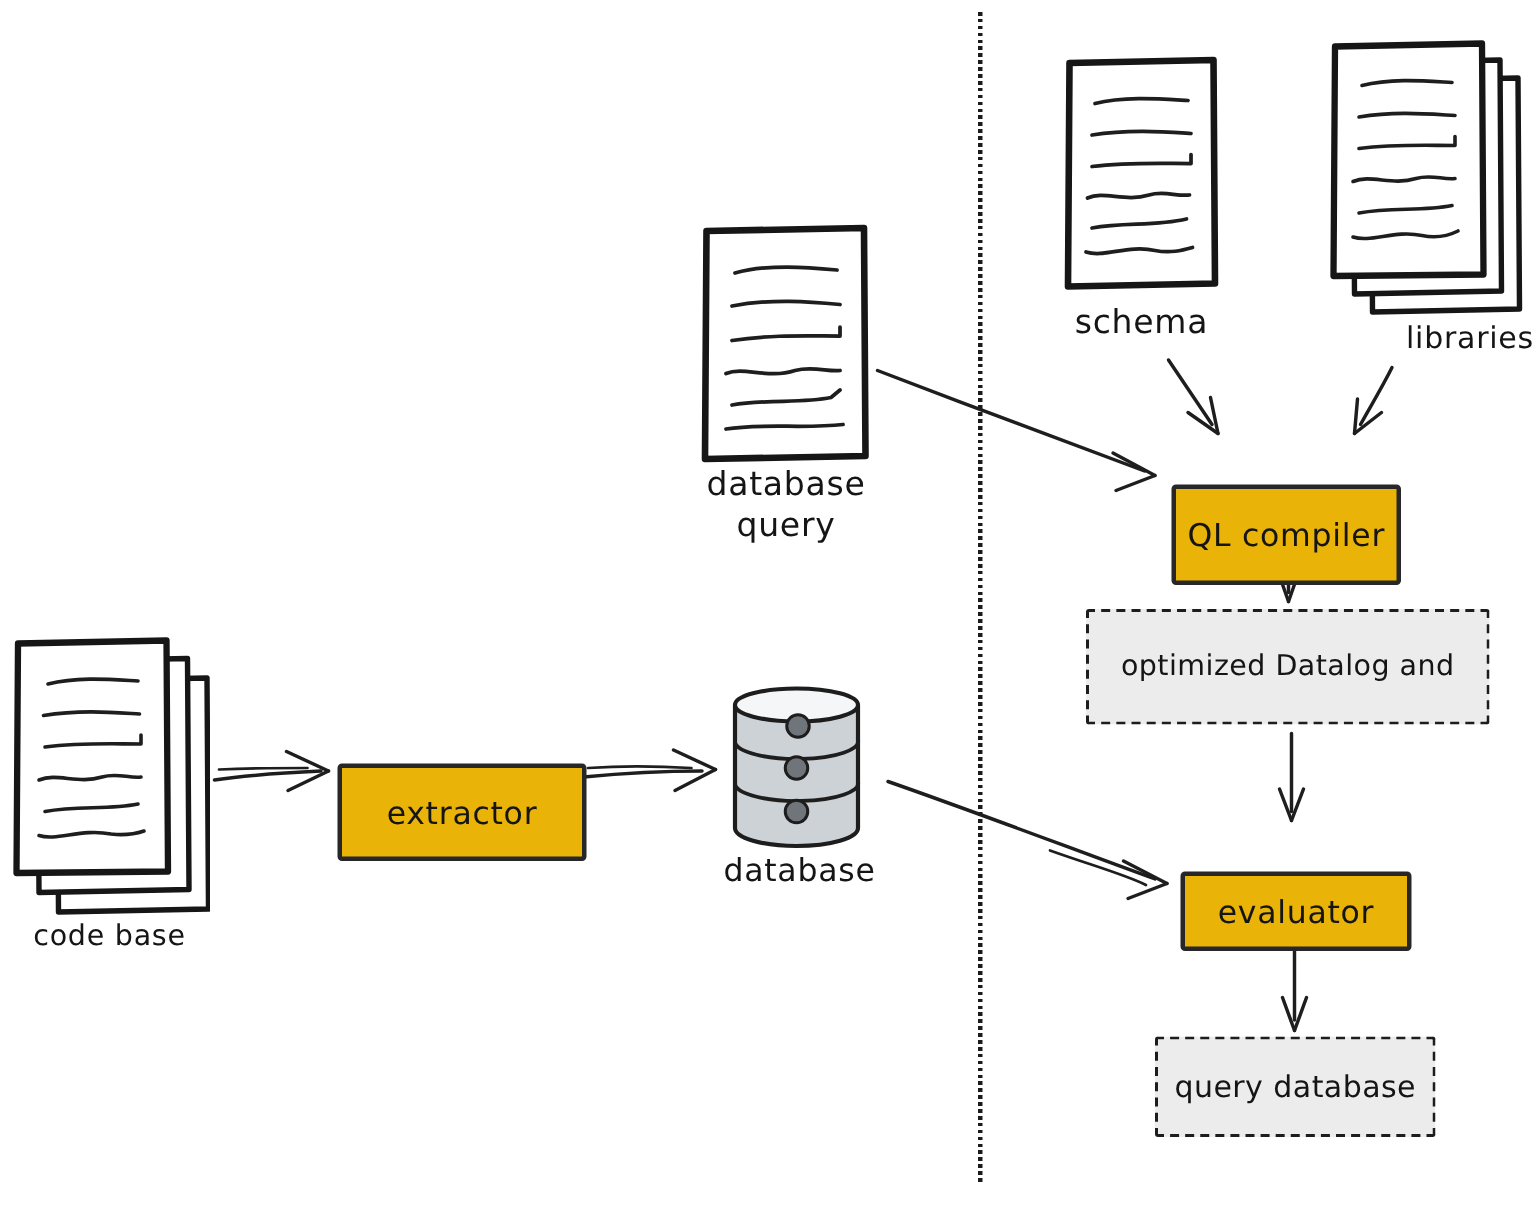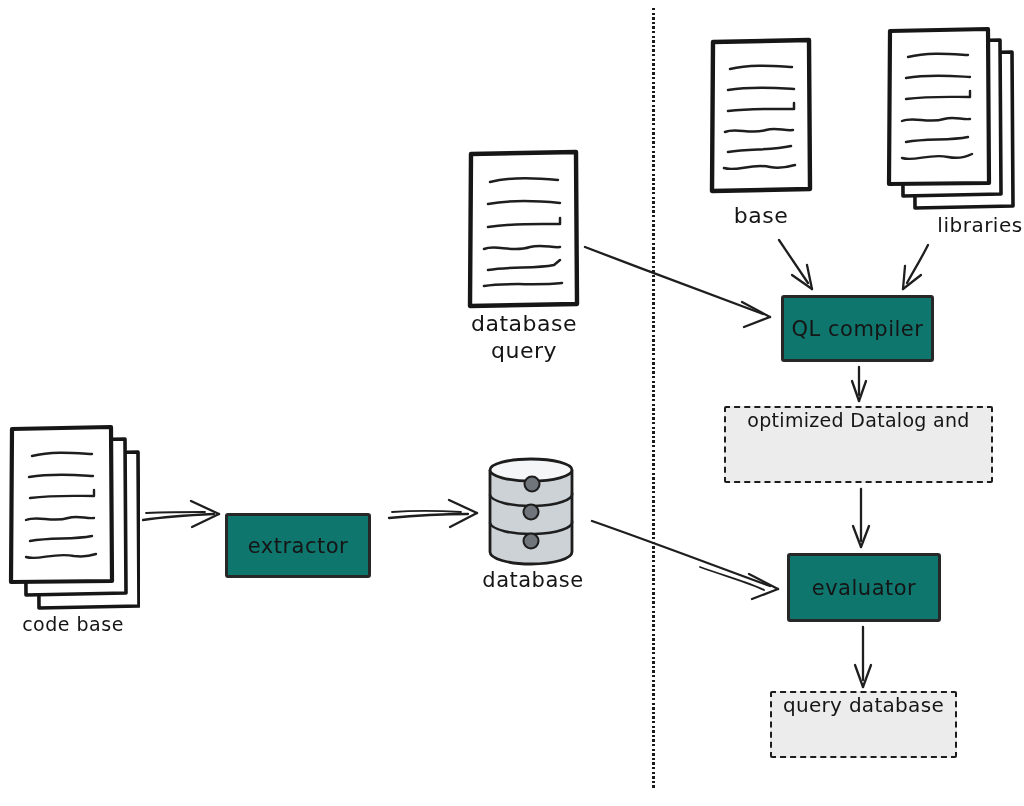--- a/index.html
+++ b/index.html
@@ -8,28 +8,28 @@
     font-family:"DejaVu Sans","Liberation Sans",sans-serif;color:#151515;
   }
   .abs{position:absolute;}
   
   #divider{
     left:652px;top:8px;width:3px;height:782px;
     background-image:repeating-linear-gradient(to bottom,#1b1b1b 0 2.4px,transparent 2.4px 4.6px);
   }
   
   .process-box{
-    background:#0f766e;border:3px solid #272727;border-radius:3px;
+    background:#eab308;border:3px solid #272727;border-radius:3px;
     display:flex;align-items:center;justify-content:center;
-    font-size:21px;letter-spacing:.5px;box-sizing:border-box;
+    font-size:21px;letter-spacing:.5px;box-sizing:border-box;margin-top:28px;
   }
   
   .artifact-box{
     background:#ececec;border:2.6px dashed #1d1d1d;border-radius:2px;
-    display:flex;flex-direction:column;align-items:center;justify-content:flex-start;
+    display:flex;flex-direction:column;align-items:center;justify-content:center;
     font-size:19px;line-height:25px;letter-spacing:.3px;box-sizing:border-box;text-align:center;
   }
   .node-label{
     text-align:center;font-size:21px;letter-spacing:.5px;line-height:27px;
   }
   svg{display:block;}
   .sketch{stroke:#1e1e1e;fill:none;stroke-linecap:round;stroke-linejoin:round;}
 </style>
 </head>
 <body>
@@ -108,21 +108,21 @@
         <path d="M21,53 C46,49 68,51 85,52"></path>
         <path d="M22,74 C46,71 66,72 86,72 L86,66"></path>
         <path d="M18,96 C30,91 44,99 60,94 C70,91 78,95 86,94"></path>
         <path d="M22,117 C44,113 64,116 84,112"></path>
         <path d="M18,133 C30,137 46,128 66,132 C74,133 82,132 88,130"></path>
       </g>
     </svg>
   </div>
   <div class="abs node-label" style="left:10px;top:611px;width:126px;font-size:19px;">code base</div>
 
-  <div class="abs process-box" style="left:225px;top:513px;width:146px;height:65px;align-items:center;">
+  <div class="abs process-box" style="left:225px;top:481px;width:166px;height:65px;align-items:center;">
     <span>extractor</span>
   </div>
 
   <div class="abs" style="left:485px;top:455px;">
     <svg width="92" height="116" viewBox="0 0 92 116">
       <path d="M5,15 C5,43 5,70 5,97 A41,12 0 0 0 87,97 L87,15" fill="#cdd2d6" stroke="#1d1d1d" stroke-width="2.8"></path>
       <ellipse cx="46" cy="15" rx="41" ry="11" fill="#f5f6f7" stroke="#1d1d1d" stroke-width="2.8"></ellipse>
       <path d="M5,40 A41,12 0 0 0 87,38" class="sketch" stroke-width="2.5"></path>
       <path d="M5,68 A41,12 0 0 0 87,66" class="sketch" stroke-width="2.5"></path>
       <circle cx="47" cy="29" r="7.5" fill="#70757b" stroke="#1d1d1d" stroke-width="2"></circle>
@@ -156,21 +156,21 @@
       <g class="sketch" stroke-width="2.5">
         <path d="M22,33 C42,28 66,30 84,31"></path>
         <path d="M20,54 C45,50 70,52 86,53"></path>
         <path d="M20,75 C44,72 66,73 86,73 L86,67"></path>
         <path d="M17,96 C28,91 42,99 58,94 C68,91 76,95 85,94"></path>
         <path d="M20,116 C42,112 62,115 83,110"></path>
         <path d="M16,132 C28,136 44,127 62,131 C72,133 80,131 87,129"></path>
       </g>
     </svg>
   </div>
-  <div class="abs node-label" style="left:706px;top:202px;width:110px;font-size:22px;">base</div>
+  <div class="abs node-label" style="left:706px;top:202px;width:110px;font-size:22px;">schema</div>
 
   <div class="abs" style="left:886px;top:26px;">
     <svg width="132" height="184" viewBox="0 0 132 184">
       <path d="M28,28 L126,26 L127,180 L29,182 Z" fill="#fff" stroke="#161616" stroke-width="3.6" stroke-linejoin="round"></path>
       <path d="M16,16 L114,14 L115,168 L17,170 Z" fill="#fff" stroke="#161616" stroke-width="3.6" stroke-linejoin="round"></path>
       <path d="M4,5 L102,3 L103,157 L3,158 Z" fill="#fff" stroke="#161616" stroke-width="4.2" stroke-linejoin="round"></path>
       <g class="sketch" stroke-width="2.4">
         <path d="M22,31 C42,26 64,28 82,29"></path>
         <path d="M20,52 C44,48 66,50 84,51"></path>
         <path d="M20,73 C44,70 64,71 84,71 L84,65"></path>
@@ -183,21 +183,21 @@
   <div class="abs node-label" style="left:924px;top:212px;width:112px;font-size:20px;">libraries</div>
 
   <div class="abs process-box" style="left:781px;top:295px;width:153px;height:67px;">
     <span>QL compiler</span>
   </div>
 
   <div class="abs artifact-box" style="left:724px;top:406px;width:269px;height:77px;">
     <span>optimized Datalog and</span>
   </div>
 
-  <div class="abs process-box" style="left:787px;top:553px;width:154px;height:69px;">
+  <div class="abs process-box" style="left:787px;top:553px;width:154px;height:53px;">
     <span>evaluator</span>
   </div>
 
   <div class="abs artifact-box" style="left:770px;top:691px;width:187px;height:67px;font-size:20px;">
     <span>query database</span>
   </div>
 
 </div>
 
 </body></html>

